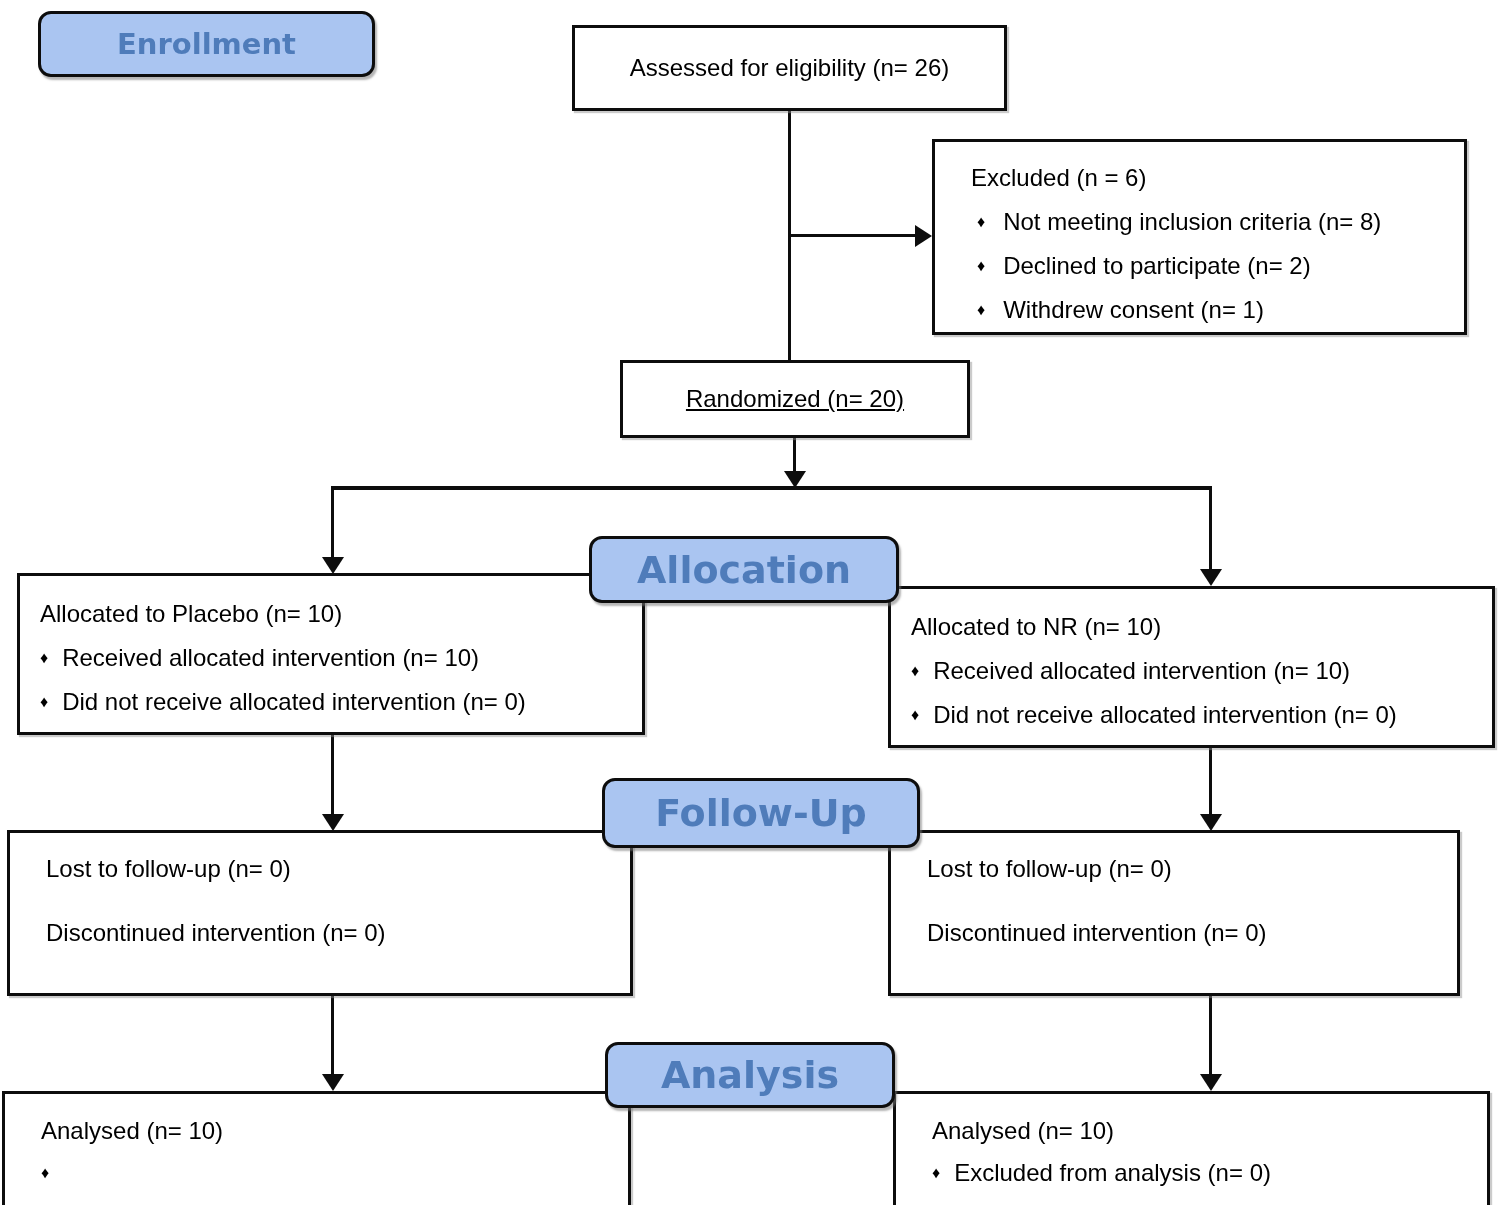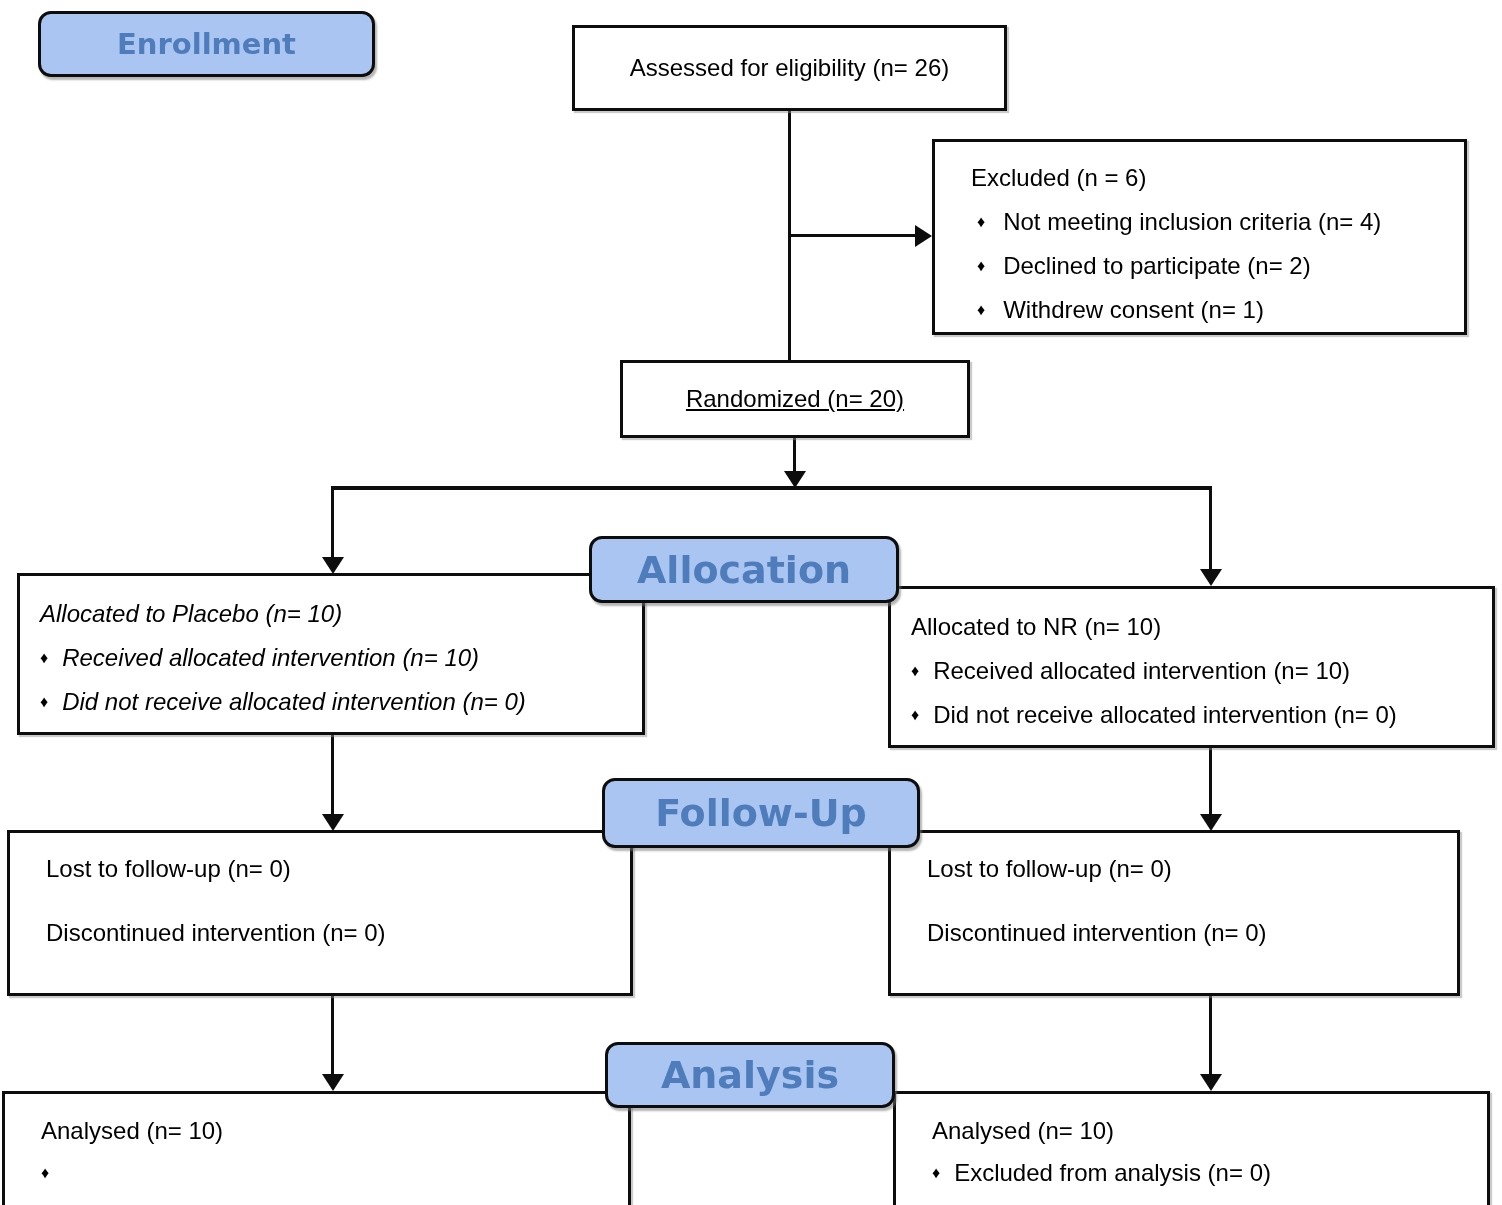--- a/index.html
+++ b/index.html
@@ -121,37 +121,37 @@
   </div>
 
   <div class="fbox center" style="left:572px; top:17px; width:435px; height:86px;">
     <span>Assessed for eligibility (n= 26)</span>
   </div>
 
   <div class="fbox left-align" style="left:932px; top:131px; width:535px; height:196px; padding-top:14px;">
     <div class="line-row">Excluded (n = 6)</div>
     <div class="line-row">
       <span class="bullet wide">♦</span>
-      <span>Not meeting inclusion criteria (n= 4)</span>
+      <span>Not meeting inclusion criteria (n= 8)</span>
     </div>
     <div class="line-row">
       <span class="bullet wide">♦</span>
       <span>Declined to participate (n= 2)</span>
     </div>
     <div class="line-row">
       <span class="bullet wide">♦</span>
       <span>Withdrew consent (n= 1)</span>
     </div>
   </div>
 
   <div class="fbox center" style="left:620px; top:352px; width:350px; height:78px;text-decoration:underline;">
     <span>Randomized (n= 20)</span>
   </div>
 
-  <div class="fbox left-align" style="left:17px; top:565px; width:628px; height:162px; padding-left:20px;font-style:italic;">
+  <div class="fbox left-align" style="left:17px; top:565px; width:628px; height:162px; padding-left:20px;">
     <div class="line-row">Allocated to Placebo (n= 10)</div>
     <div class="line-row">
       <span class="bullet">♦</span>
       <span>Received allocated intervention (n= 10)</span>
     </div>
     <div class="line-row">
       <span class="bullet">♦</span>
       <span>Did not receive allocated intervention (n= 0)</span>
     </div>
   </div>

